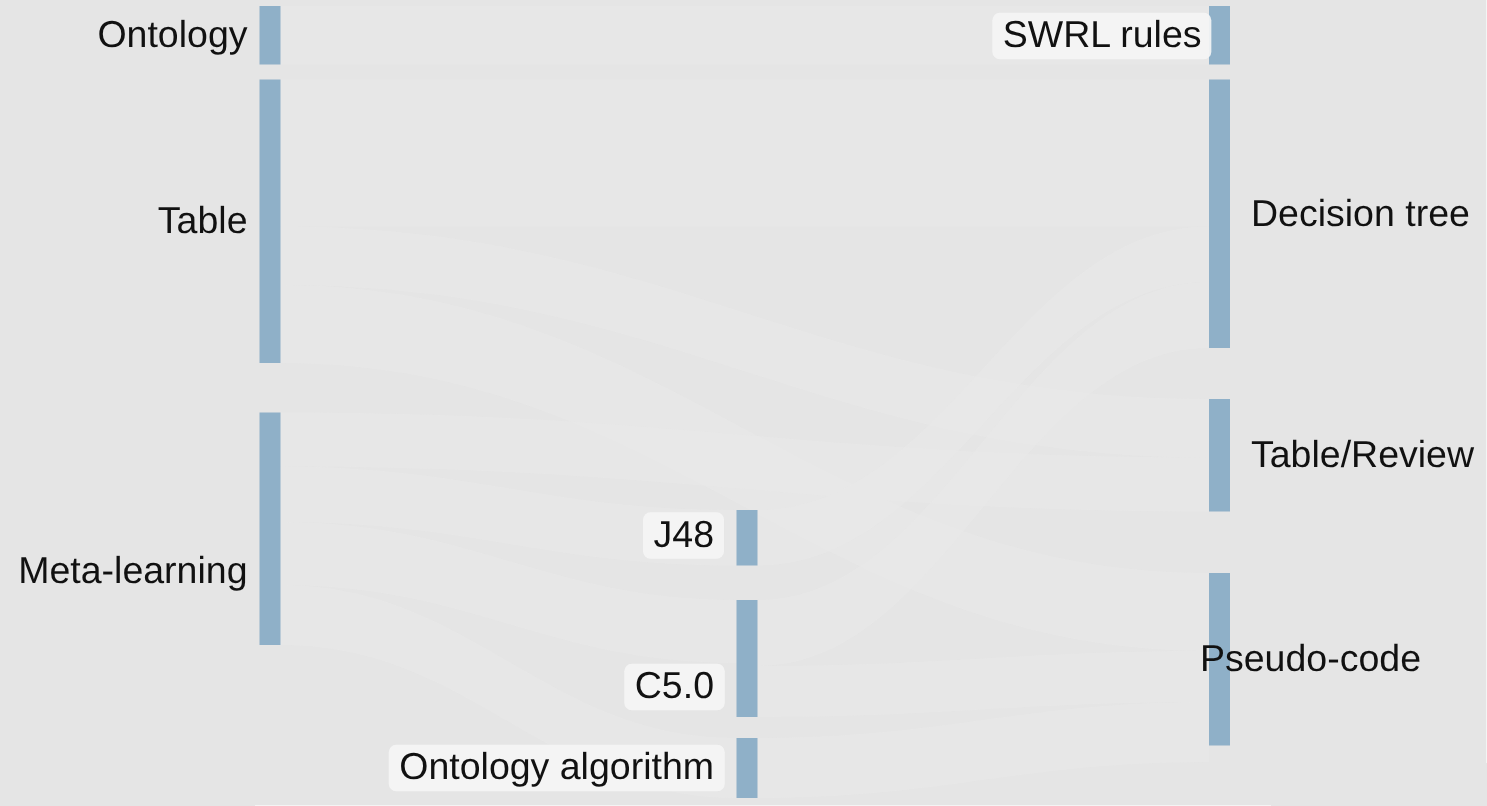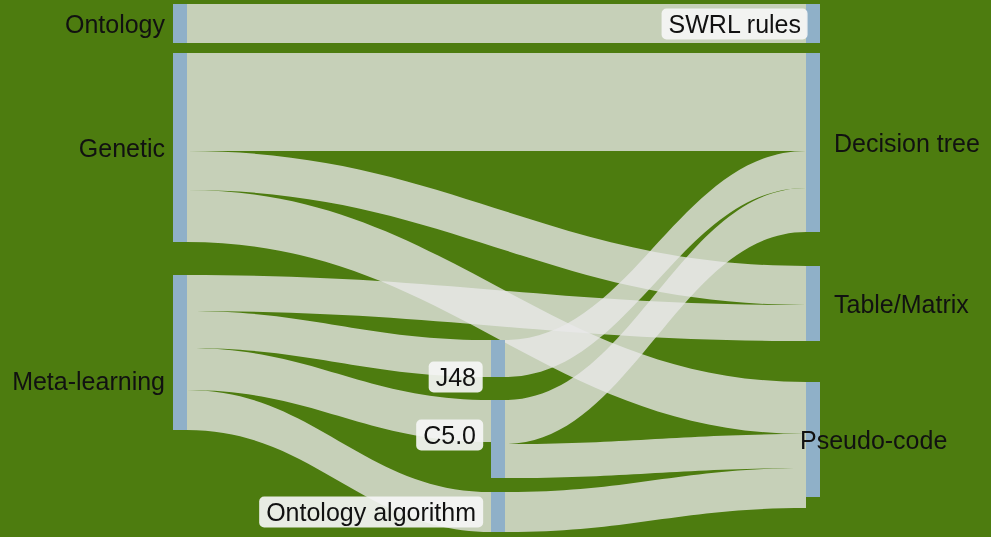--- a/index.html
+++ b/index.html
@@ -7,21 +7,21 @@
     padding: 0;
     background: #ffffff;
   }
   body {
     font-family: "Liberation Sans", sans-serif;
   }
   #sankey-root {
     position: relative;
     width: 991px;
     height: 537px;
-    background: #4d7c0f;
+    background: #e5e5e5;
     overflow: hidden;
   }
   #sankey-svg {
     position: absolute;
     left: 0;
     top: 0;
     width: 991px;
     height: 537px;
     display: block;
   }
@@ -80,23 +80,23 @@
         <rect class="node-rect" x="491" y="400" width="14" height="78"></rect>
         <rect class="node-rect" x="491" y="492" width="14" height="40"></rect>
         <rect class="node-rect" x="806" y="4" width="14" height="39"></rect>
         <rect class="node-rect" x="806" y="53" width="14" height="179"></rect>
         <rect class="node-rect" x="806" y="266" width="14" height="75"></rect>
         <rect class="node-rect" x="806" y="382" width="14" height="115"></rect>
       </g>
   </svg>
   <div id="labels-layer">
       <div class="node-label align-right" style="top: 23.5px; left: 165px;">Ontology</div>
-      <div class="node-label align-right" style="top: 147.5px; left: 165px;">Genetic</div>
+      <div class="node-label align-right" style="top: 147.5px; left: 165px;">Table</div>
       <div class="node-label align-right" style="top: 352.5px; left: 165px; margin-top: 28px;">Meta-learning</div>
-      <div class="node-label boxed align-right" style="top: 377px; left: 483px;">J48</div>
-      <div class="node-label boxed align-right" style="top: 435px; left: 483px;">C5.0</div>
+      <div class="node-label boxed align-right" style="top: 357px; left: 483px;">J48</div>
+      <div class="node-label boxed align-right" style="top: 458px; left: 483px;">C5.0</div>
       <div class="node-label boxed align-right" style="top: 512px; left: 483px;">Ontology algorithm</div>
       <div class="node-label boxed align-right" style="top: 23.5px; left: 808px;">SWRL rules</div>
       <div class="node-label align-left" style="top: 142.5px; left: 834px; text-align: right;">Decision tree</div>
-      <div class="node-label align-left" style="top: 303.5px; left: 834px;">Table/Matrix</div>
+      <div class="node-label align-left" style="top: 303.5px; left: 834px;">Table/Review</div>
       <div class="node-label align-left" style="top: 439.5px; left: 800px;">Pseudo-code</div>
     </div>
 </div>
 
 </body></html>

